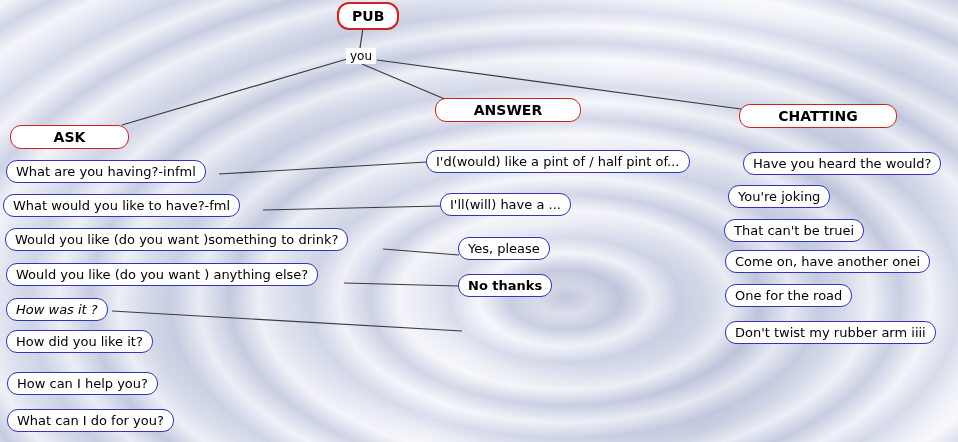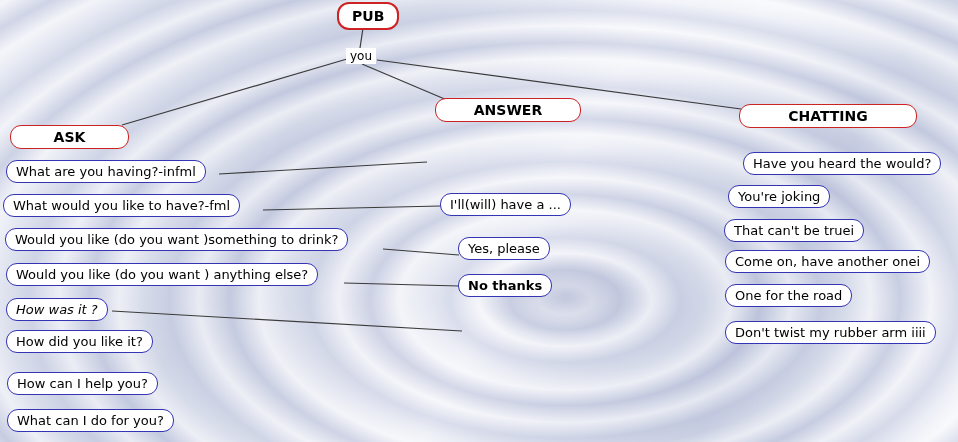--- a/index.html
+++ b/index.html
@@ -78,25 +78,26 @@
   <div class="node item" style="left:6px;top:160px;">What are you having?-infml</div>
   <div class="node item" style="left:3px;top:194px;">What would you like to have?-fml</div>
   <div class="node item" style="left:5px;top:228px;">Would  you like (do you want )something to drink?</div>
   <div class="node item" style="left:6px;top:263px;">Would you like (do you want ) anything else?</div>
   <div class="node item" style="left:6px;top:298px;font-style:italic;">How was it ?</div>
   <div class="node item" style="left:6px;top:330px;">How did you like it?</div>
   <div class="node item" style="left:7px;top:372px;">How can I help you?</div>
   <div class="node item" style="left:7px;top:409px;">What can I do for you?</div>
 
   <div class="node header" style="left:435px;top:98px;width:146px;">ANSWER</div>
+  <div class="node item" style="left:426px;top:150px;">I'd(would) like a pint of / half pint of...</div>
   <div class="node item" style="left:440px;top:193px;">I'll(will) have a ...</div>
   <div class="node item" style="left:458px;top:237px;">Yes, please</div>
   <div class="node item" style="left:458px;top:274px;font-weight:bold;">No thanks</div>
 
-  <div class="node header" style="left:739px;top:104px;width:178px;">CHATTING</div>
+  <div class="node header" style="left:739px;top:104px;width:158px;">CHATTING</div>
   <div class="node item" style="left:743px;top:152px;">Have you heard the would?</div>
   <div class="node item" style="left:728px;top:185px;">You're joking</div>
   <div class="node item" style="left:724px;top:219px;">That can't be truei</div>
   <div class="node item" style="left:725px;top:250px;">Come on, have another onei</div>
   <div class="node item" style="left:725px;top:284px;">One for the road</div>
   <div class="node item" style="left:725px;top:321px;">Don't twist my rubber arm iiii</div>
 
 </div>
 
 </body></html>

